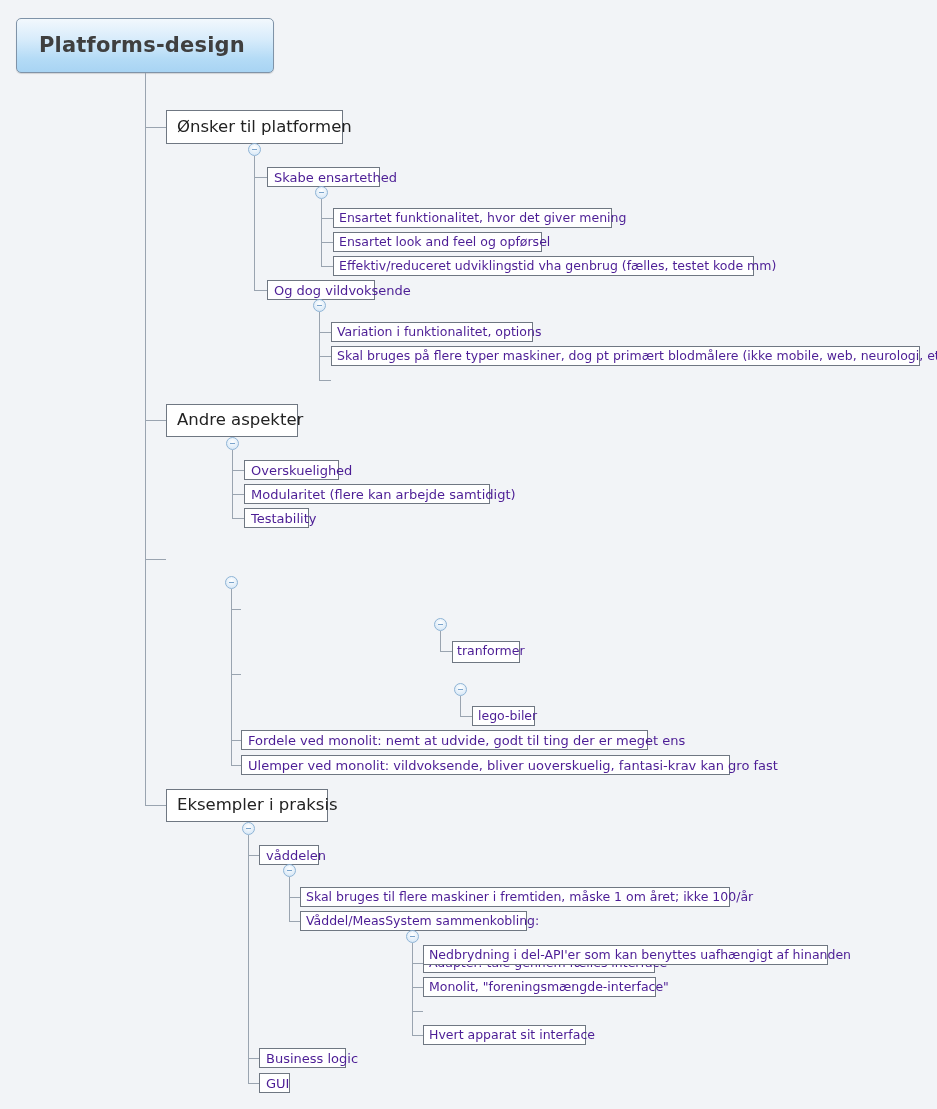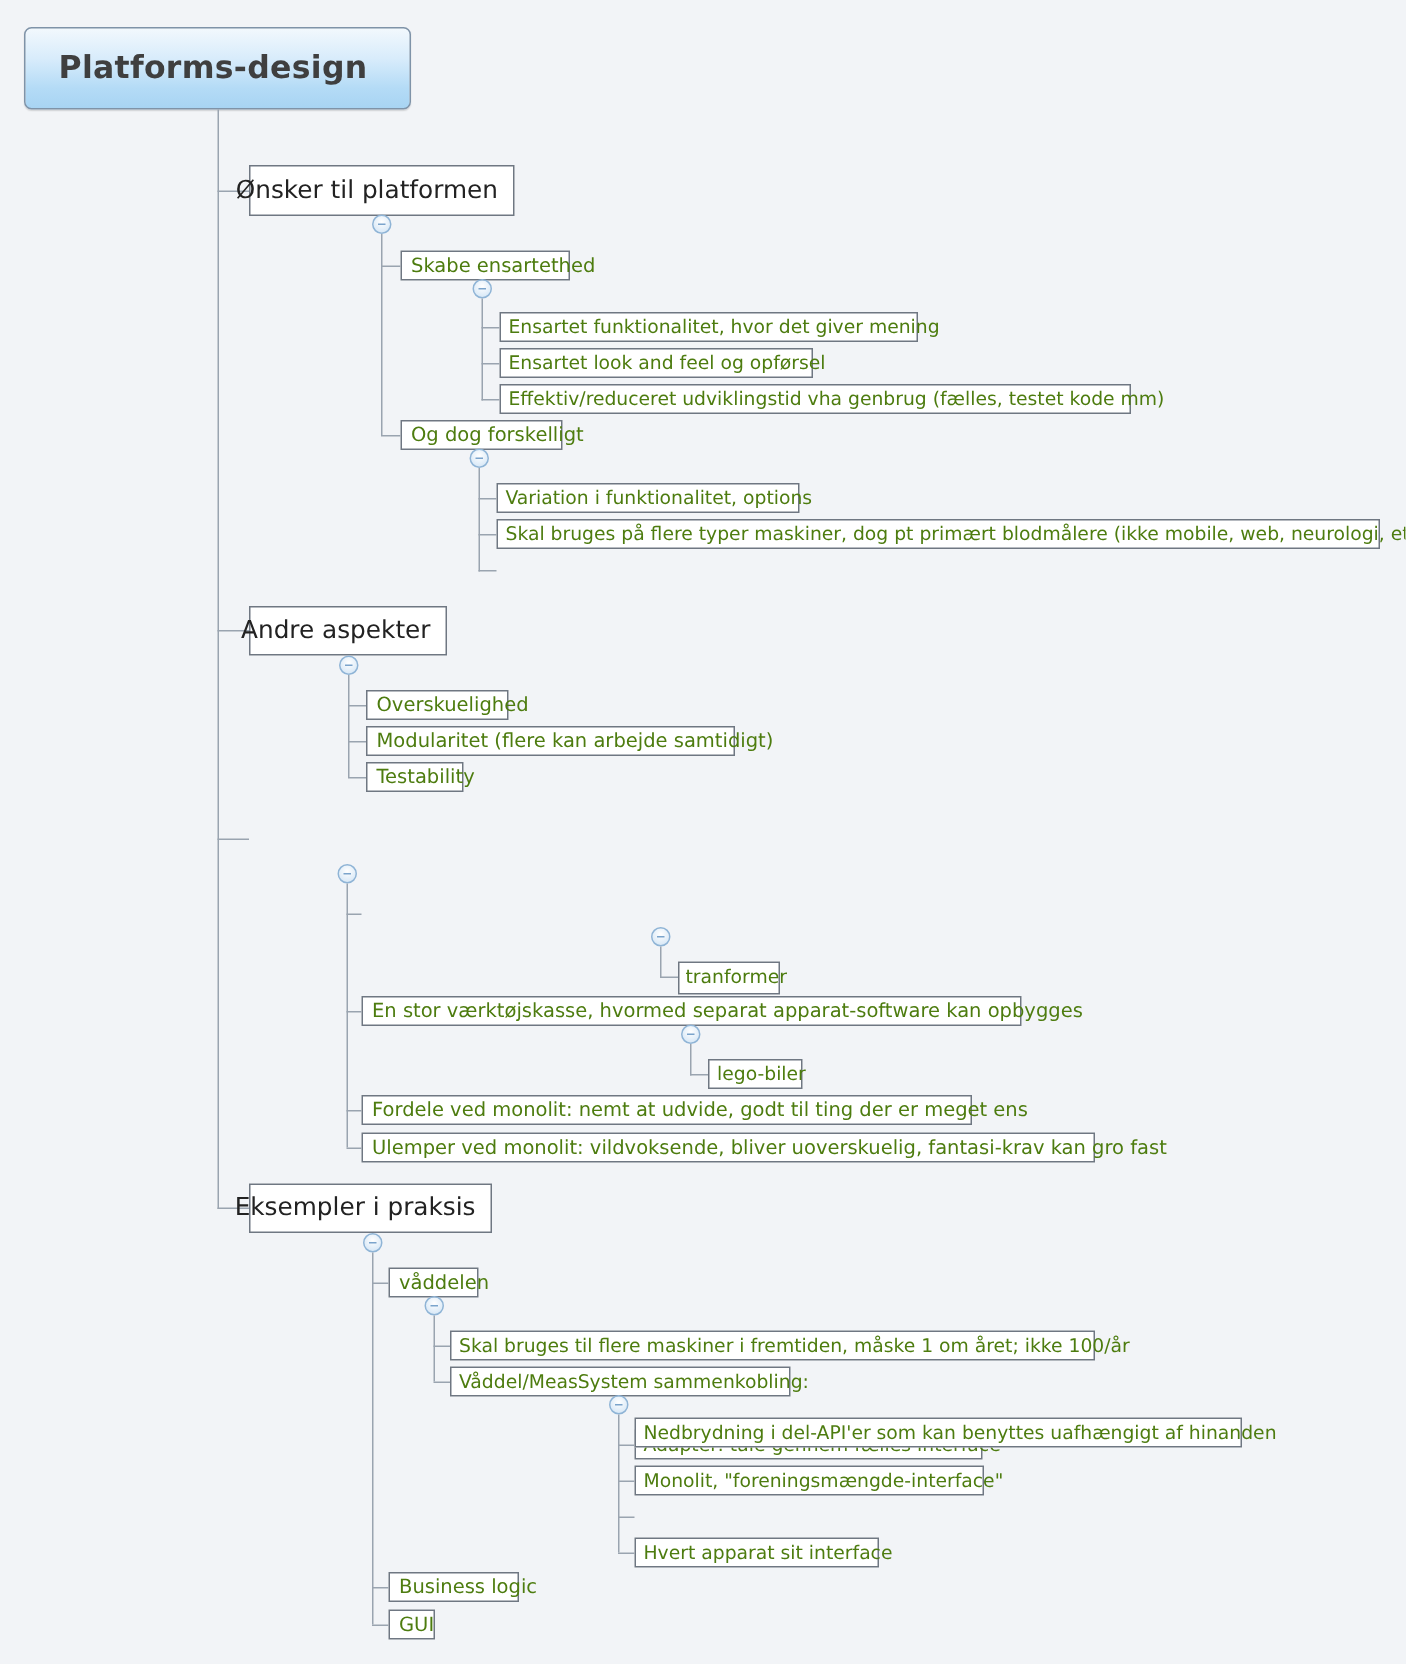--- a/index.html
+++ b/index.html
@@ -15,42 +15,41 @@
   
   .vline{position:absolute;width:1px;background:#9aa4b0;}
   .hline{position:absolute;height:1px;background:#9aa4b0;}
 
   
   .node{
     position:absolute;
     box-sizing:border-box;
     background:#ffffff;
     border:1px solid #6f7782;
-    color:#4d7c0f;
+    color:#4c1d95;
     white-space:nowrap;
     line-height:1;
     display:flex;
     align-items:center;
   }
   .node.root{
     border:1px solid #7f93a8;
     border-radius:5px;
     background:linear-gradient(to bottom,#f2f8fd 0%,#d8ecfb 38%,#b4dbf6 75%,#a8d4f3 100%);
     font-weight:bold;
     font-size:21px;
     color:#3f3f3f;
     letter-spacing:.2px;
     padding:0 22px;
     box-shadow:0 1px 1px rgba(0,0,0,.14);
   }
   .node.lvl1{
     font-size:16.5px;
     padding:0 10px;
     color:#222;
-    justify-content:flex-end;
   }
   .node.lvl2{
     font-size:13px;
     padding:0 6px;
   }
   .node.lvl3{
     font-size:12.5px;
     padding:0 5px;
   }
   .node.lvl4{
@@ -114,21 +113,21 @@
     <span>Ensartet look and feel og opførsel</span>
   </div>
 
   <div class="hline" style="left:321px;top:266px;width:12px;"></div>
   <div class="node lvl3" style="left:333px;top:256px;width:421px;height:20px;">
     <span>Effektiv/reduceret udviklingstid vha genbrug (fælles, testet kode mm)</span>
   </div>
 
   <div class="hline" style="left:254px;top:290px;width:13px;"></div>
   <div class="node lvl2" style="left:267px;top:280px;width:108px;height:20px;">
-    <span>Og dog forskelligt</span>
+    <span>Og dog vildvoksende</span>
   </div>
   <div class="toggle" style="left:313px;top:299px;">
       <span class="bar"></span>
     </div>
 
   <div class="vline" style="left:319px;top:312px;height:69px;"></div>
 
   <div class="hline" style="left:319px;top:332px;width:12px;"></div>
   <div class="node lvl3" style="left:331px;top:322px;width:202px;height:20px;">
     <span>Variation i funktionalitet, options</span>
@@ -179,23 +178,20 @@
     </div>
 
   <div class="vline" style="left:440px;top:631px;height:21px;"></div>
   <div class="hline" style="left:440px;top:651px;width:12px;"></div>
   <div class="node lvl3" style="left:440px;top:641px;width:78px;height:20px;padding-left:12px;border:none;background:transparent;">
     <div style="position:absolute;left:12px;top:0;width:66px;height:20px;border:1px solid #6f7782;background:#fff;"></div>
     <span style="position:relative;z-index:2;padding-left:5px;">tranformer</span>
   </div>
 
   <div class="hline" style="left:231px;top:674px;width:10px;"></div>
-  <div class="node lvl2" style="left:241px;top:664px;width:440px;height:20px;">
-    <span>En stor værktøjskasse, hvormed separat apparat-software kan opbygges</span>
-  </div>
   <div class="toggle" style="left:454px;top:683px;">
       <span class="bar"></span>
     </div>
 
   <div class="vline" style="left:460px;top:696px;height:21px;"></div>
   <div class="hline" style="left:460px;top:716px;width:12px;"></div>
   <div class="node lvl3" style="left:472px;top:706px;width:63px;height:20px;">
     <span>lego-biler</span>
   </div>
 

